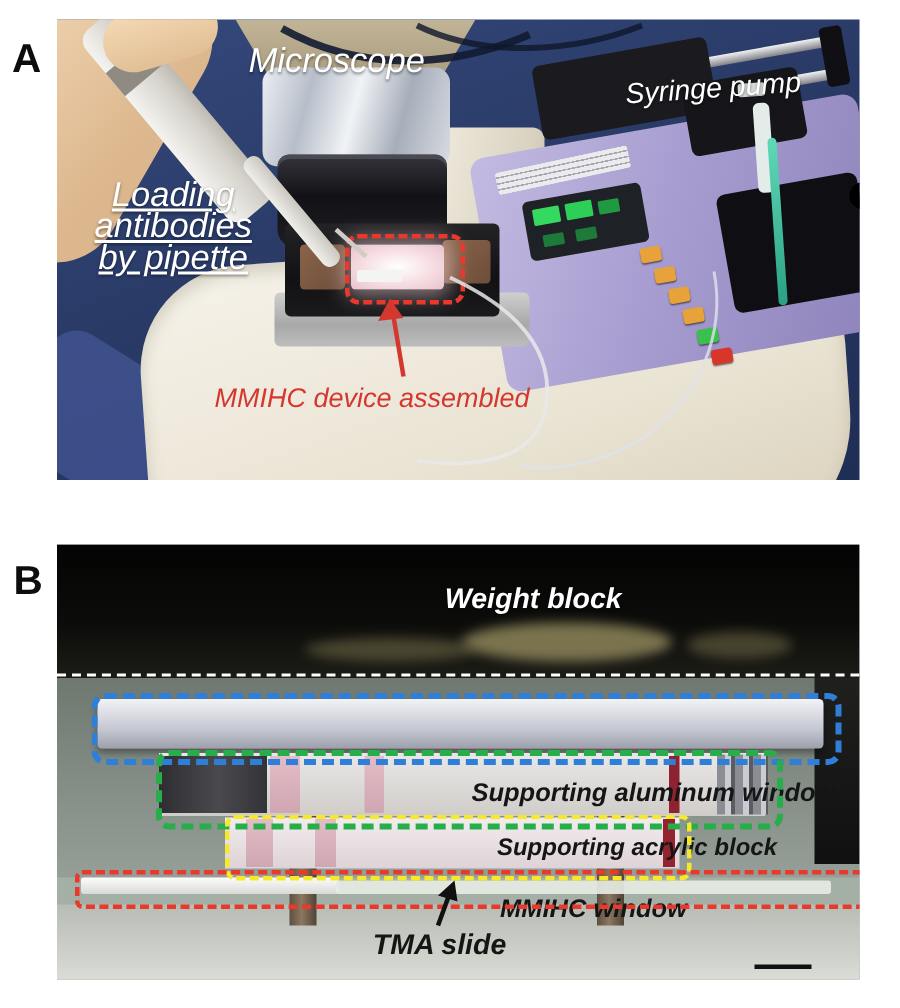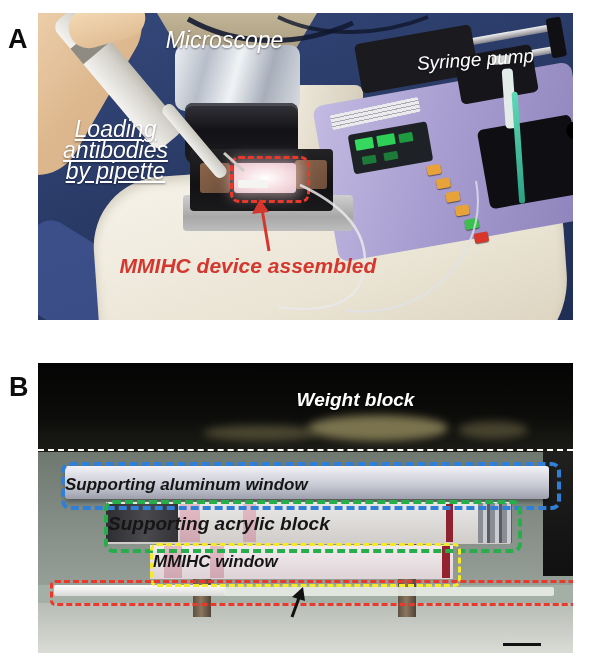--- a/index.html
+++ b/index.html
@@ -70,21 +70,21 @@
   .syr-barrel{position:absolute;left:190px;top:36px;width:11px;height:60px;background:#e4ece9;border-radius:4px;transform:rotate(6deg);}
   .syr-teal{position:absolute;left:193px;top:60px;width:6px;height:112px;border-radius:3px;transform:rotate(6deg);
     background:linear-gradient(180deg,#5fd9b7,#2ba183);}
   .syr-cap{position:absolute;left:185px;top:22px;width:18px;height:9px;background:#d6dcd9;border-radius:2px;transform:rotate(6deg);}
   
   .ann{position:absolute;text-align:center;}
   .ann-white{color:var(--label-white,#fff);font-style:italic;text-shadow:0 1px 2px rgba(0,0,0,.45);}
   .ann-microscope{left:104px;top:14px;width:165px;font-size:23px;}
   .ann-syringe{left:350px;top:36px;width:175px;font-size:19px;transform:rotate(-4deg);}
   .ann-loading{left:15px;top:106px;width:125px;font-size:23px;line-height:21px;text-decoration:underline;}
-  .ann-caption{left:45px;top:240px;width:330px;font-size:21px;line-height:25px;font-weight:bold;font-style:italic;
+  .ann-caption{left:45px;top:240px;width:330px;font-size:18px;line-height:25px;font-weight:normal;font-style:italic;
     color:var(--annotation-red,#d4372e);}
   
   .photo-b{left:38px;top:363px;width:535px;height:290px;background:#8e978f;}
   .weight-block{left:0;top:0;width:535px;height:89px;
     background:linear-gradient(180deg,#040404 0%,#0c0c0a 60%,#1c1c17 100%);}
   .smudge{border-radius:50%;filter:blur(4px);}
   .smudge1{left:270px;top:52px;width:140px;height:26px;background:#8d855a;opacity:.85;}
   .smudge2{left:165px;top:62px;width:115px;height:16px;background:#6d6745;opacity:.6;}
   .smudge3{left:420px;top:58px;width:70px;height:18px;background:#7a734d;opacity:.5;}
   .sep-line{left:0;top:86px;width:535px;height:0;border-top:2px dashed var(--separator-white,#fff);}
@@ -113,22 +113,22 @@
   .red-streak-a{left:408px;top:141px;width:7px;height:38px;background:#8e2230;}
   .metal-right{left:440px;top:140px;width:34px;height:40px;
     background:repeating-linear-gradient(90deg,#8a8d93 0 5px,#caccd2 5px 9px,#5a5c62 9px 12px);}
   .device-base{left:112px;top:182px;width:303px;height:34px;
     background:linear-gradient(180deg,#f2ecee,#ded3d6);}
   .ps1{left:126px;top:183px;width:18px;height:32px;} .ps2{left:172px;top:183px;width:14px;height:32px;}
   .red-streak-b{left:404px;top:183px;width:8px;height:32px;background:#93232f;}
   .slide-white{left:16px;top:222px;width:172px;height:11px;border-radius:2px;
     background:linear-gradient(180deg,#fcfcfc,#d9d9d7);}
   .slide-glass{left:186px;top:224px;width:330px;height:9px;background:#e6eae4;opacity:.92;border-radius:2px;}
-  .lbl{position:absolute;left:0;width:100%;text-align:left;font-weight:bold;font-style:italic;
-    color:var(--label-black,#151515);}
+  .lbl{position:absolute;left:0;width:100%;text-align:right;font-weight:bold;font-style:italic;
+    color:var(--label-black,#151515);margin-top:44px;}
   .ann-weight{left:195px;top:26px;width:245px;font-size:19px;font-weight:bold;}
   .ann-tma{left:175px;top:257px;width:160px;font-size:19px;font-weight:bold;font-style:italic;
     color:var(--label-black,#151515);}
   .ann-scale{left:445px;top:251px;width:80px;font-size:18px;color:#111;}
   .scale-bar{left:465px;top:280px;width:38px;height:3px;background:#111;}
   svg.overlay{position:absolute;left:0;top:0;pointer-events:none;}
 </style>
 </head>
 <body>
 
@@ -239,29 +239,30 @@
     <div class="abs pinkcol ps1"></div>
     <div class="abs pinkcol ps2"></div>
     <div class="abs red-streak-b"></div>
     <div class="abs slide-white"></div>
     <div class="abs slide-glass"></div>
 
     <div class="dash-box box-blue">
       <div class="lbl" style="top:9px;font-size:17px;">Supporting aluminum window</div>
     </div>
     <div class="dash-box box-green">
-      <div class="lbl" style="top:9px;font-size:19px;">Supporting acrylic block</div>
+      <div class="lbl" style="top:9px;font-size:16px;">Supporting acrylic block</div>
     </div>
     <div class="dash-box box-yellow">
       <div class="lbl" style="top:6px;font-size:17px;">MMIHC window</div>
     </div>
     <div class="dash-box box-red"></div>
 
     <div class="ann ann-white ann-weight" style="font-style:italic;">Weight block</div>
 
     <svg class="overlay" width="535" height="290" viewBox="0 0 535 290">
       <line x1="254" y1="254" x2="262" y2="232" stroke="#111" stroke-width="3"></line>
       <polygon points="265,224 254,234 267,238" fill="#111"></polygon>
     </svg>
 
+    <div class="ann ann-tma">TMA slide</div>
     <div class="abs scale-bar"></div>
   </div>
 </div>
 
 </body></html>

